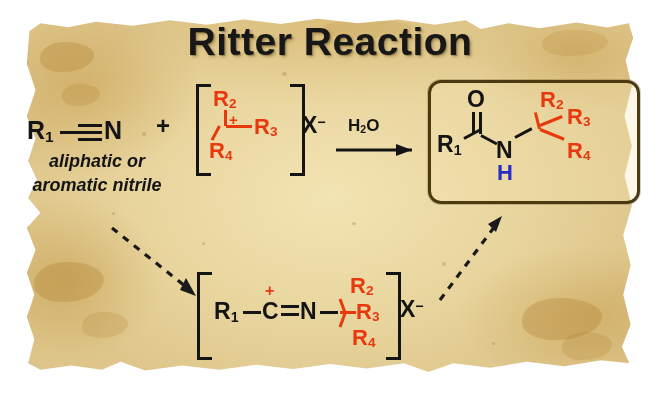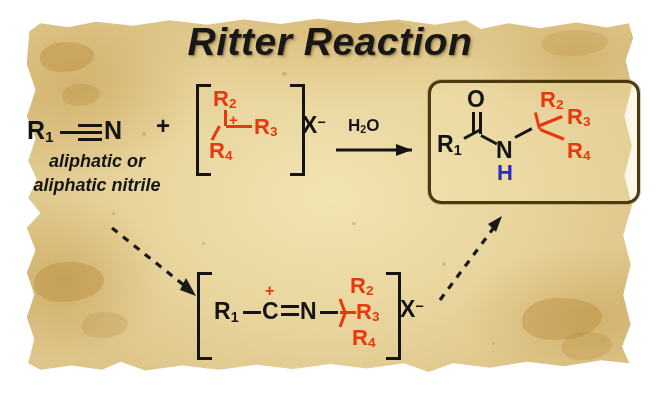--- a/index.html
+++ b/index.html
@@ -14,21 +14,21 @@
   
   .blk{position:absolute;color:#141414;font-weight:bold;white-space:nowrap;line-height:1;}
   .red{position:absolute;color:#e8380d;font-weight:bold;white-space:nowrap;line-height:1;}
   .blue{position:absolute;color:#2b2bc7;font-weight:bold;white-space:nowrap;line-height:1;}
   sub{font-size:.62em;vertical-align:-.18em;}
   sup{font-size:.62em;vertical-align:.42em;}
 
   
   #title{
     position:absolute;left:0;top:20px;width:660px;text-align:center;
-    font-size:39px;font-style:italic;font-weight:bold;color:#171717;
+    font-size:39px;font-weight:bold;color:#171717;
     letter-spacing:.5px;
     text-shadow:1px 1px 0 rgba(120,95,40,.45), 2px 2px 3px rgba(90,70,30,.35);
   }
 
   
   .bond{position:absolute;background:#141414;}
   .rbond{position:absolute;background:#e8380d;}
   .bracket{position:absolute;border:3px solid #141414;width:12px;}
   .bracket.l{border-right:none;}
   .bracket.r{border-left:none;}
@@ -97,21 +97,21 @@
     <span>R</span><sub>1</sub>
   </div>
 
   <div class="bond" style="left:60px;top:131px;width:18px;height:3px;"></div>
   <div class="bond" style="left:78px;top:124px;width:24px;height:3px;"></div>
   <div class="bond" style="left:78px;top:131px;width:24px;height:3px;"></div>
   <div class="bond" style="left:78px;top:138px;width:24px;height:3px;"></div>
   <div class="blk" style="left:104px;top:118px;font-size:25px;">N</div>
 
   <div class="cap ital" style="left:22px;top:152px;font-size:18px;width:150px;text-align:center;">aliphatic or</div>
-  <div class="cap ital" style="left:14px;top:176px;font-size:18px;width:166px;text-align:center;">aliphatic nitrile</div>
+  <div class="cap ital" style="left:14px;top:176px;font-size:18px;width:166px;text-align:center;">aromatic nitrile</div>
 
   <div class="blk" style="left:156px;top:114px;font-size:24px;">+</div>
 
   <div class="bracket l" style="left:196px;top:84px;height:86px;"></div>
   <div class="bracket r" style="left:290px;top:84px;height:86px;"></div>
 
   <div class="red" style="left:213px;top:88px;font-size:22px;">
     <span>R</span><sub>2</sub>
   </div>
   <div class="rbond" style="left:224px;top:110px;width:3px;height:16px;"></div>

